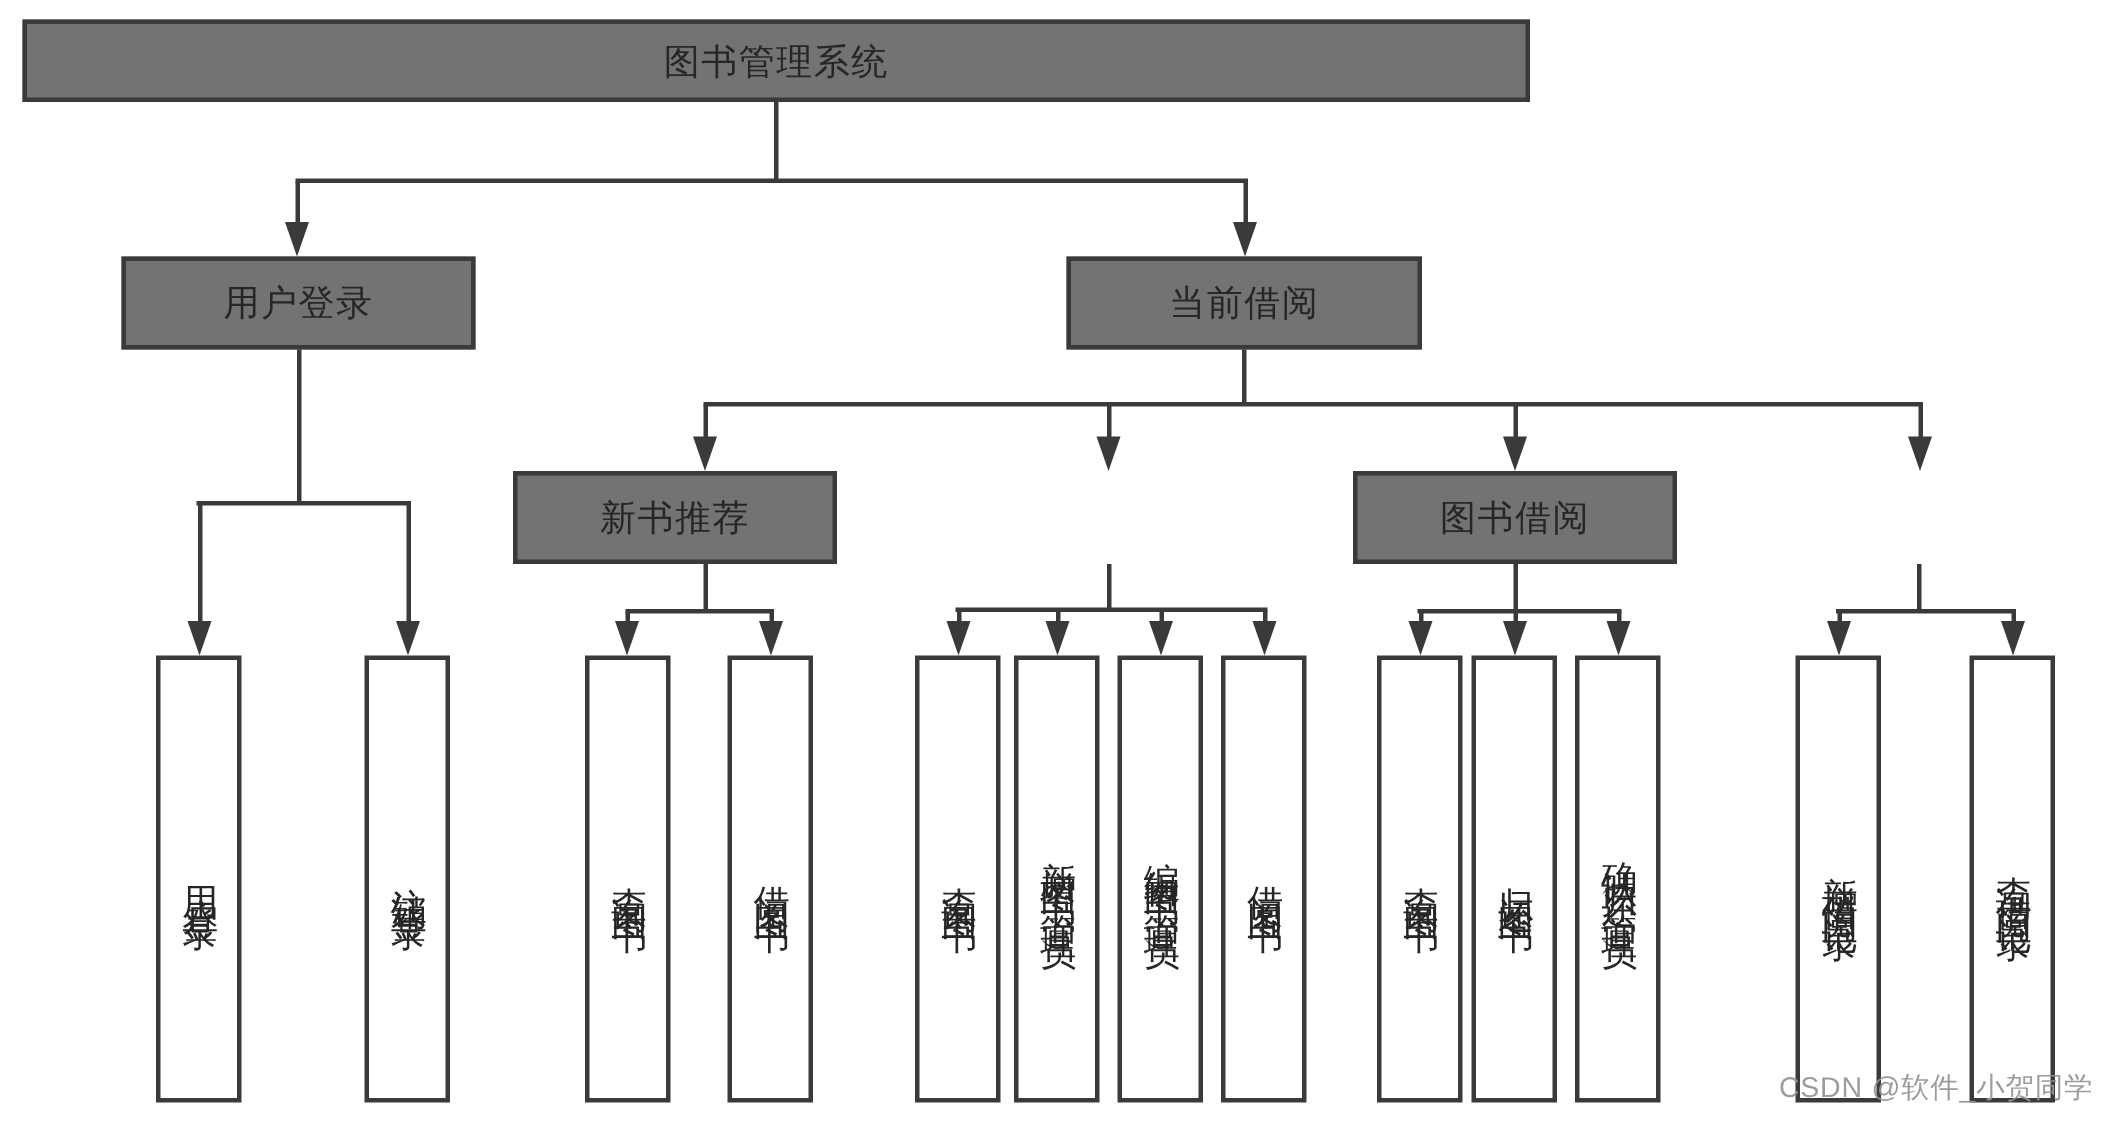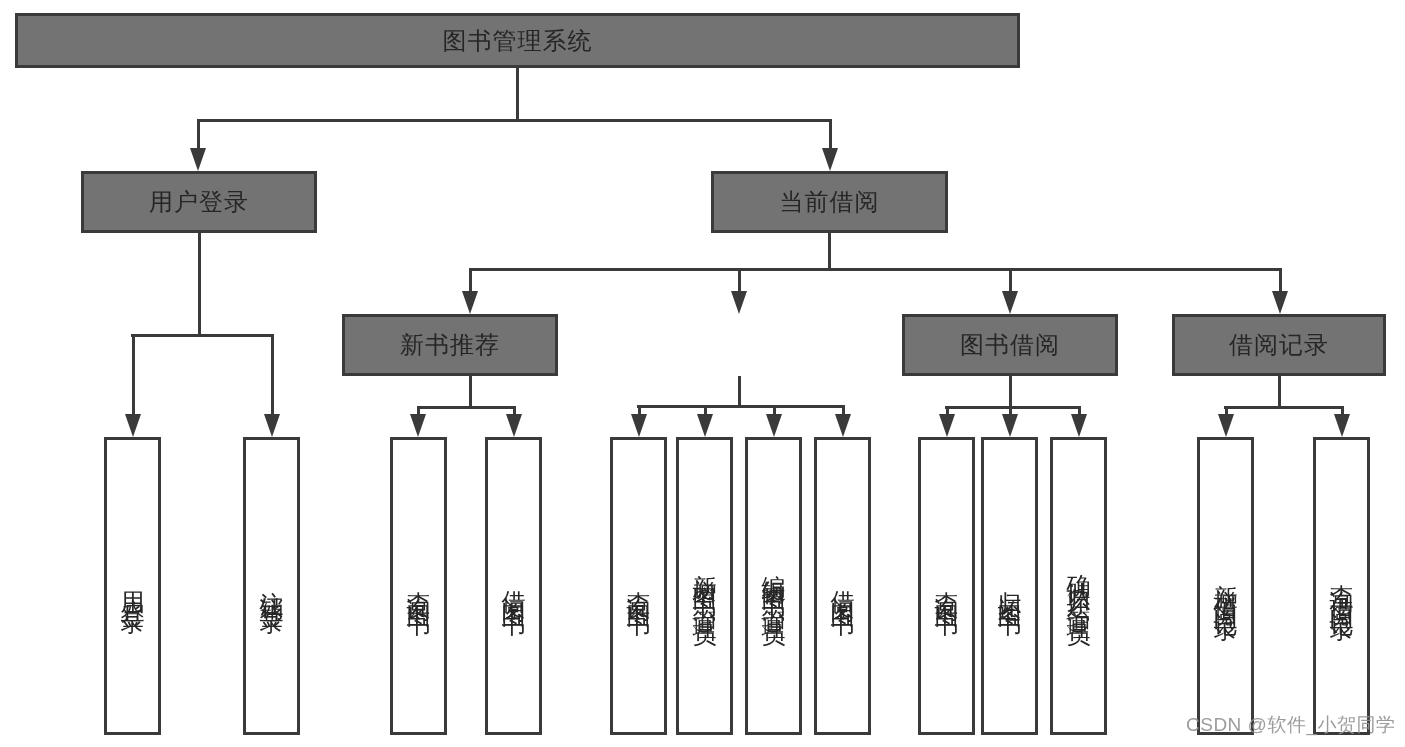--- a/index.html
+++ b/index.html
@@ -75,21 +75,20 @@
 
 <div class="canvas">
 
   <div class="hbox" style="left:15px;top:13px;width:1005px;height:55px">图书管理系统</div>
 
   <div class="hbox" style="left:81px;top:171px;width:236px;height:62px">用户登录</div>
   <div class="hbox" style="left:711px;top:171px;width:237px;height:62px">当前借阅</div>
 
   <div class="hbox" style="left:342px;top:314px;width:216px;height:62px">新书推荐</div>
   <div class="hbox" style="left:902px;top:314px;width:216px;height:62px">图书借阅</div>
-  <div class="hbox" style="left:1172px;top:314px;width:214px;height:62px">借阅记录</div>
 
   <div class="vbox" style="left:104px">
     <span>用户登录</span>
   </div>
   <div class="vbox" style="left:243px">
     <span>注销登录</span>
   </div>
 
   <div class="vbox" style="left:390px">
     <span>查询图书</span>

